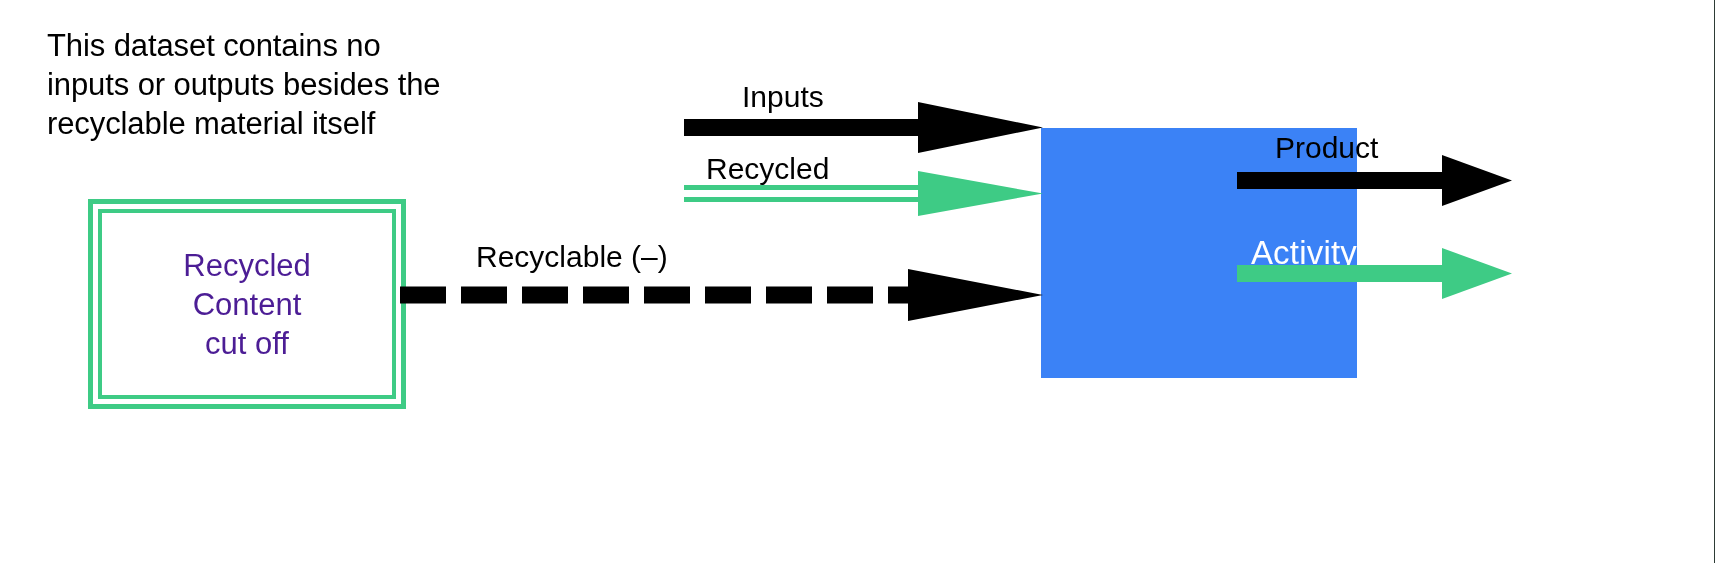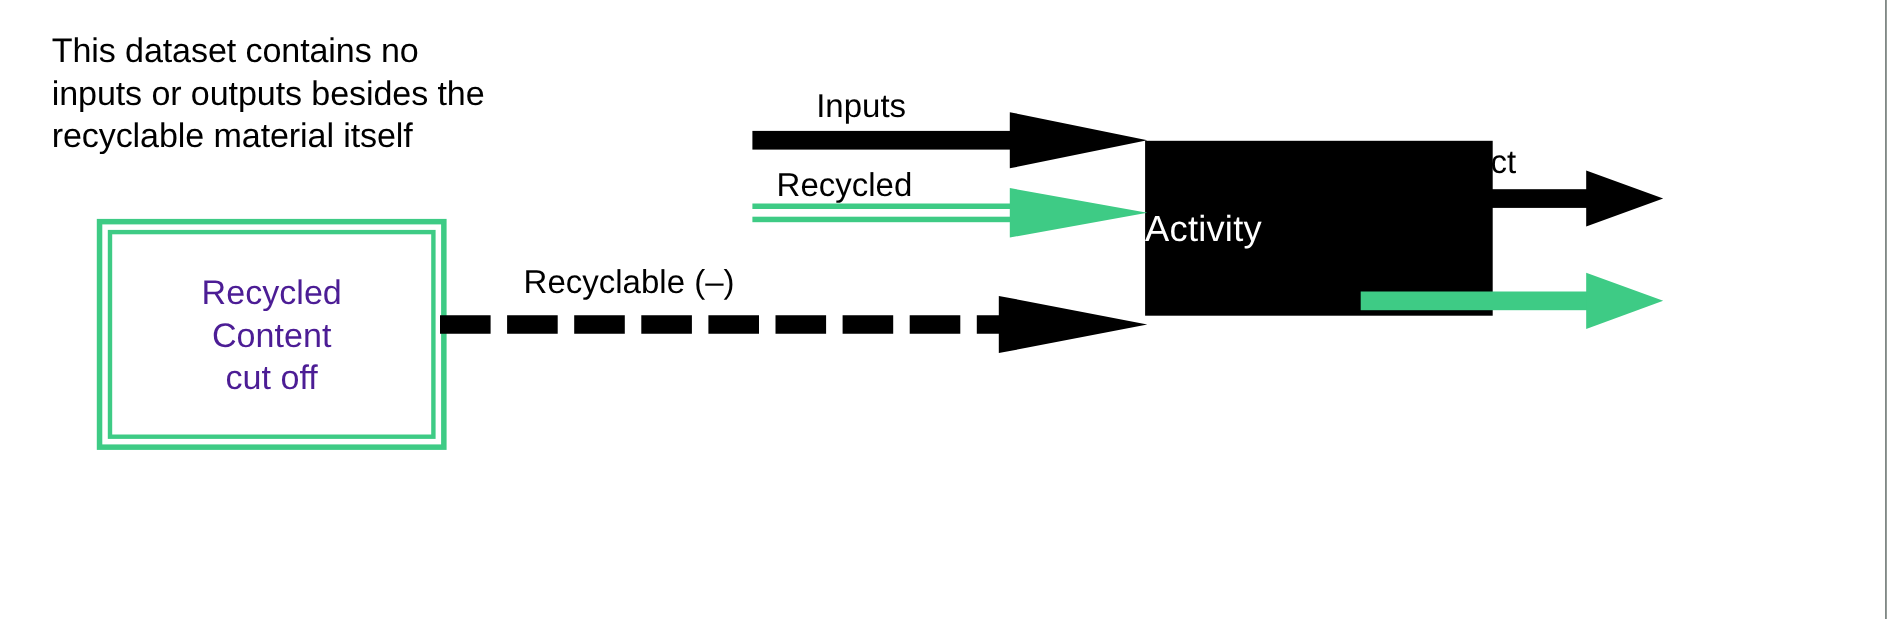--- a/index.html
+++ b/index.html
@@ -72,25 +72,25 @@
     font-size: 31px;
     line-height: 39px;
     text-align: center;
     white-space: pre-line;
   }
   .activity-box {
     position: absolute;
     left: 1041px;
     top: 128px;
     width: 316px;
-    height: 159px;
-    background: #000000;
+    height: 250px;
+    background: #3b82f6;
     display: flex;
     align-items: center;
-    justify-content: flex-start;
+    justify-content: flex-end;
   }
   .activity-label {
     color: #ffffff;
     font-size: 33px;
     letter-spacing: 0.2px;
   }
   .arrow-label {
     position: absolute;
     color: #000000;
     font-size: 30px;

